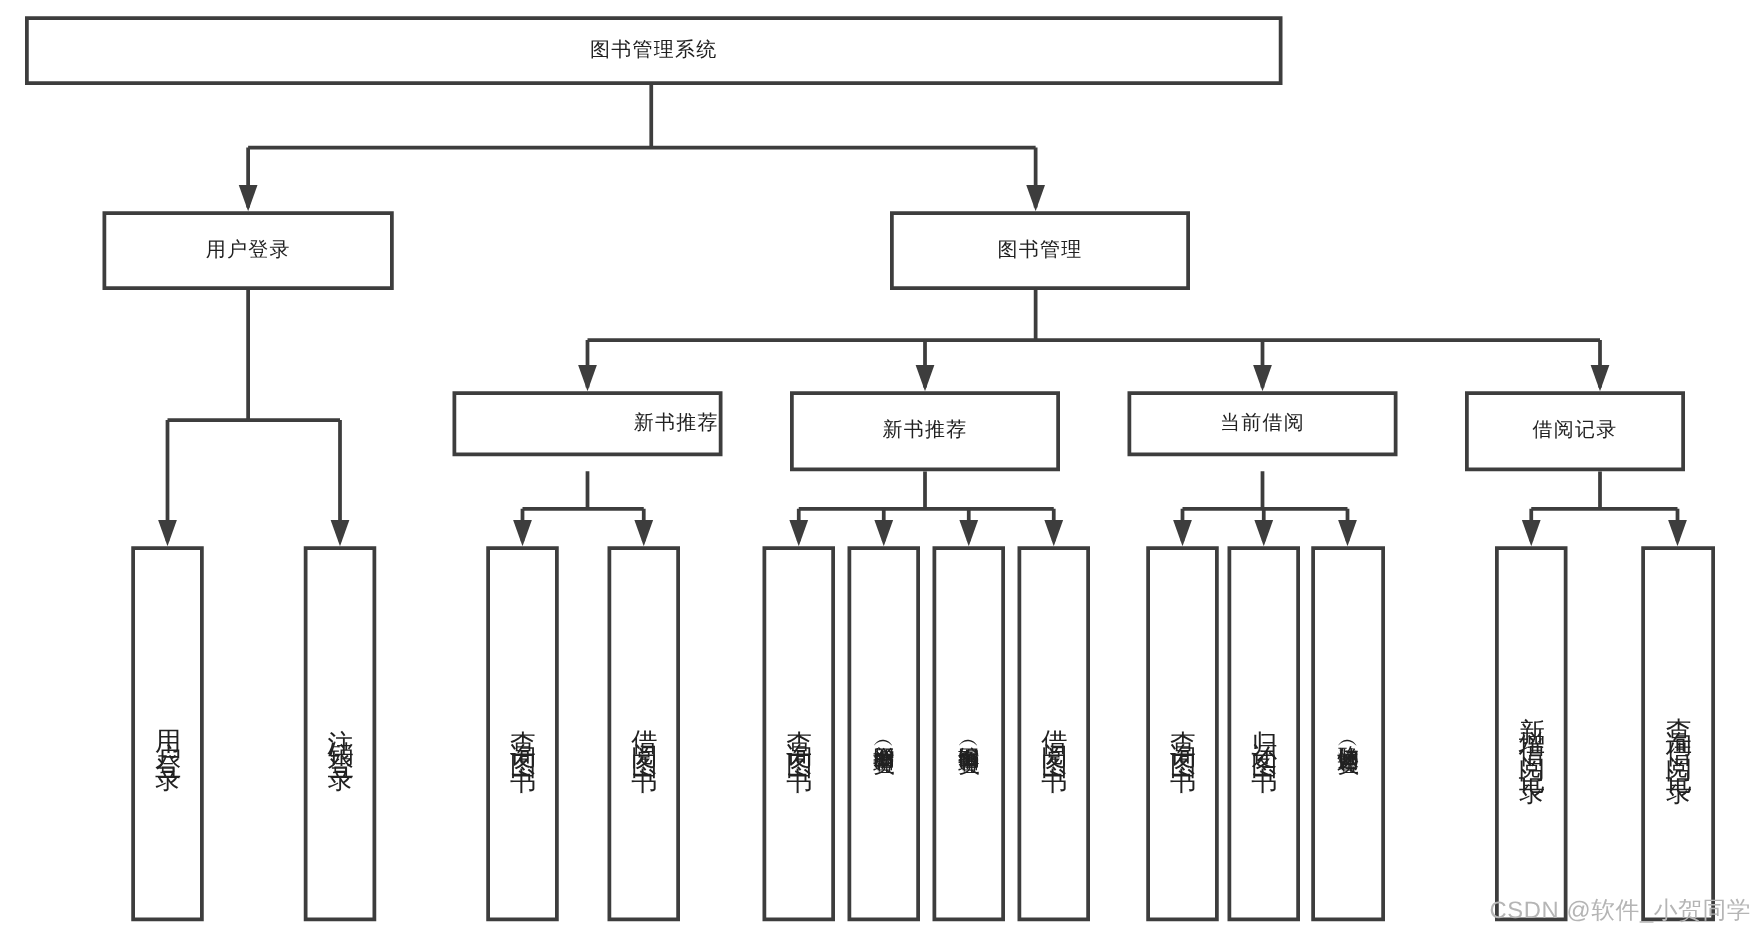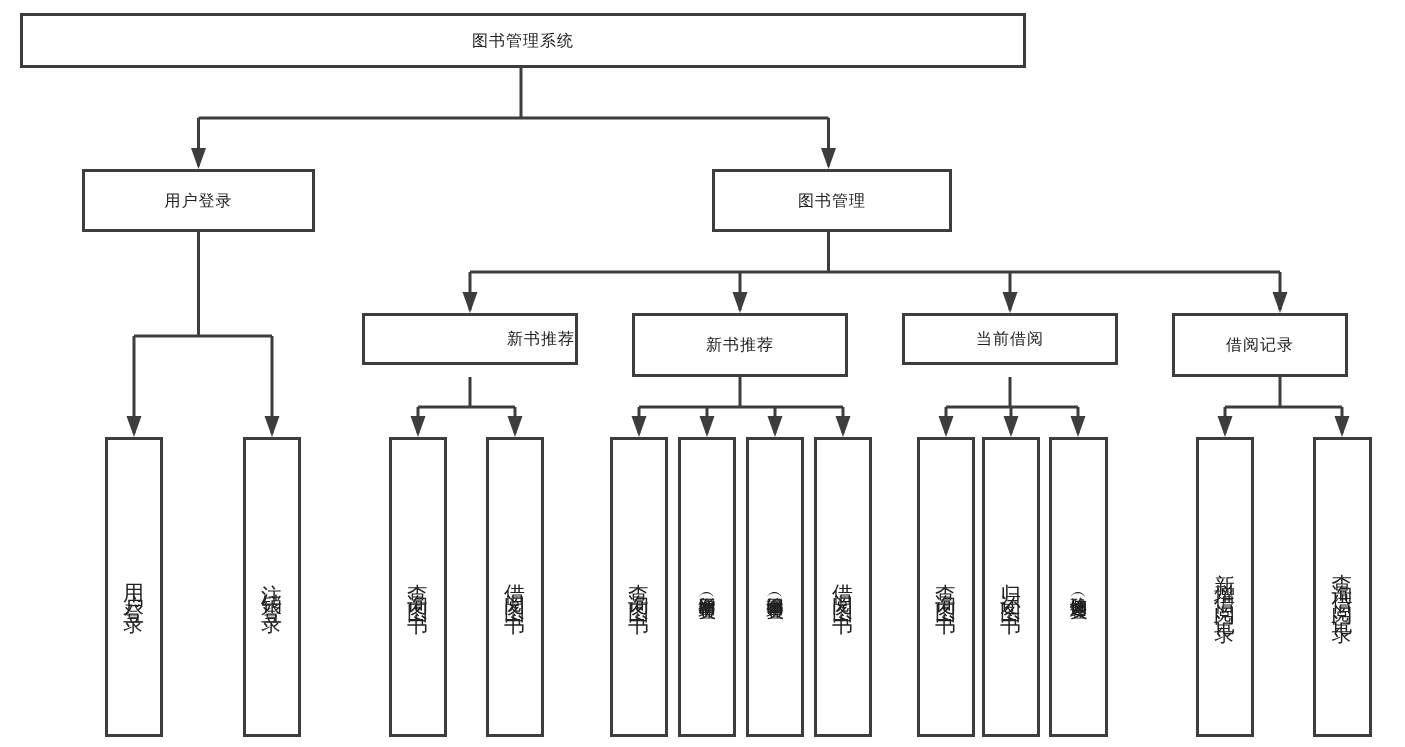--- a/index.html
+++ b/index.html
@@ -197,14 +197,15 @@
     <span class="vlabel long">确认归还（管理员）</span>
   </div>
 
   <div class="box" style="left:1196px; top:437px; width:58px; height:300px;">
     <span class="vlabel">新增借阅记录</span>
   </div>
   <div class="box" style="left:1313px; top:437px; width:59px; height:300px;">
     <span class="vlabel">查询借阅记录</span>
   </div>
 
+  <div id="watermark">CSDN @软件_小贺同学</div>
 
 </div>
 
 </body></html>

